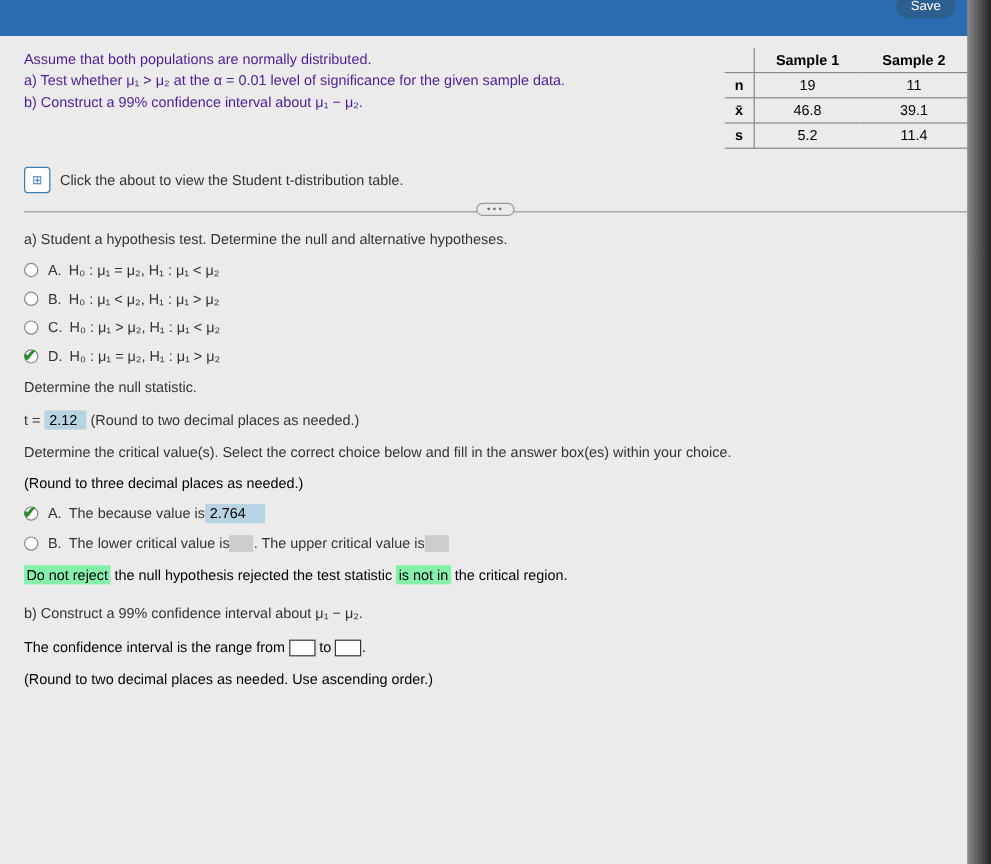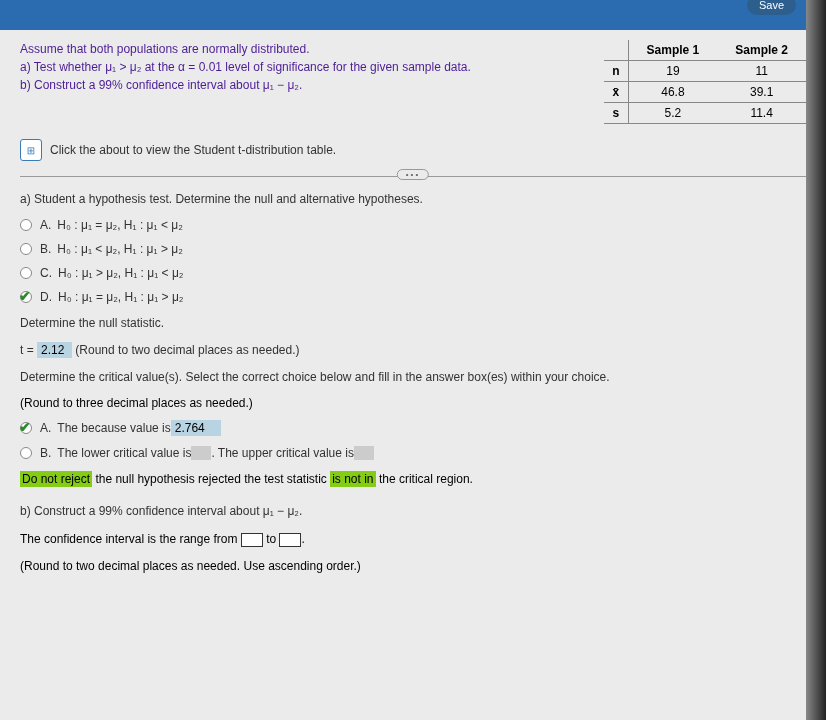--- a/index.html
+++ b/index.html
@@ -153,21 +153,21 @@
       width: 20px;
       height: 14px;
       display: inline-block;
       vertical-align: middle;
     }
     .conclusion-row {
       margin: 10px 0;
       line-height: 1.6;
     }
     .highlight-text {
-      background: #84cc16;
+      background: #86efac;
       padding: 1px 2px;
     }
     .right-edge {
       position: absolute;
       right: 0;
       top: 0;
       width: 20px;
       height: 720px;
       background: linear-gradient(to right, #888, #222);
     }

